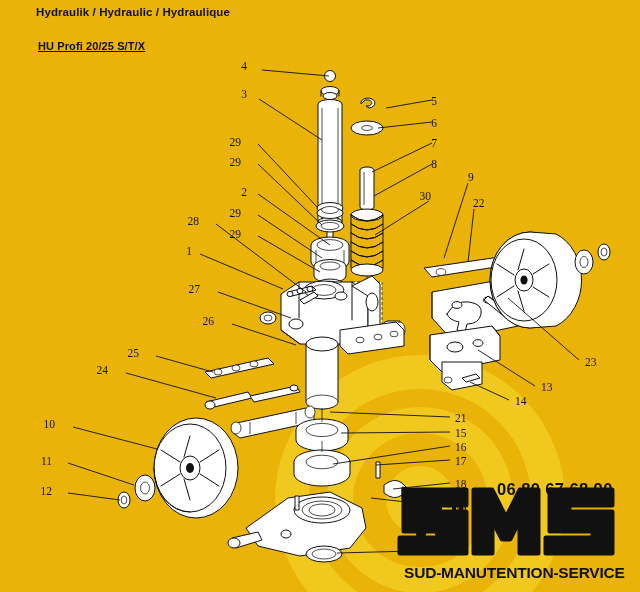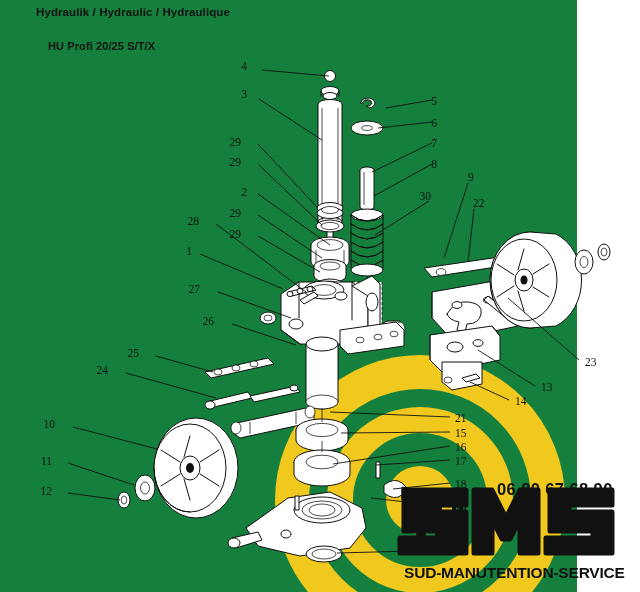--- a/index.html
+++ b/index.html
@@ -1,22 +1,22 @@
 <!DOCTYPE html>
 <html><head>
 <meta charset="utf-8">
 <style>
   html,body{margin:0;padding:0;background:#fff;}
   body{width:640px;height:592px;position:relative;overflow:hidden;
        font-family:"Liberation Sans",sans-serif;color:#111;}
-  #sheet{position:absolute;inset:0;width:577px;height:592px;background:#15803d;}
+  #sheet{position:absolute;inset:0;width:640px;height:592px;background:#eab308;}
 
   .hdr{position:absolute;font-weight:bold;color:#111;letter-spacing:.1px;}
   #title-de-en-fr{left:36px;top:6px;font-size:11.5px;}
-  #model-designation{left:48px;top:40px;font-size:11px;}
+  #model-designation{left:38px;top:40px;font-size:11px;text-decoration:underline;}
 
   svg.layer{position:absolute;left:0;top:0;width:640px;height:592px;}
   #watermark-layer{z-index:1;}
   #drawing-layer{z-index:2;}
   #callout-layer{z-index:3;}
   #logo-layer{z-index:4;}
 
   .cnum{font-family:"Liberation Serif",serif;font-size:11.5px;fill:#111;}
   .lead{stroke:#111;stroke-width:.9;fill:none;}
   .ln{stroke:#111;stroke-width:1;fill:none;stroke-linejoin:round;stroke-linecap:round;}

